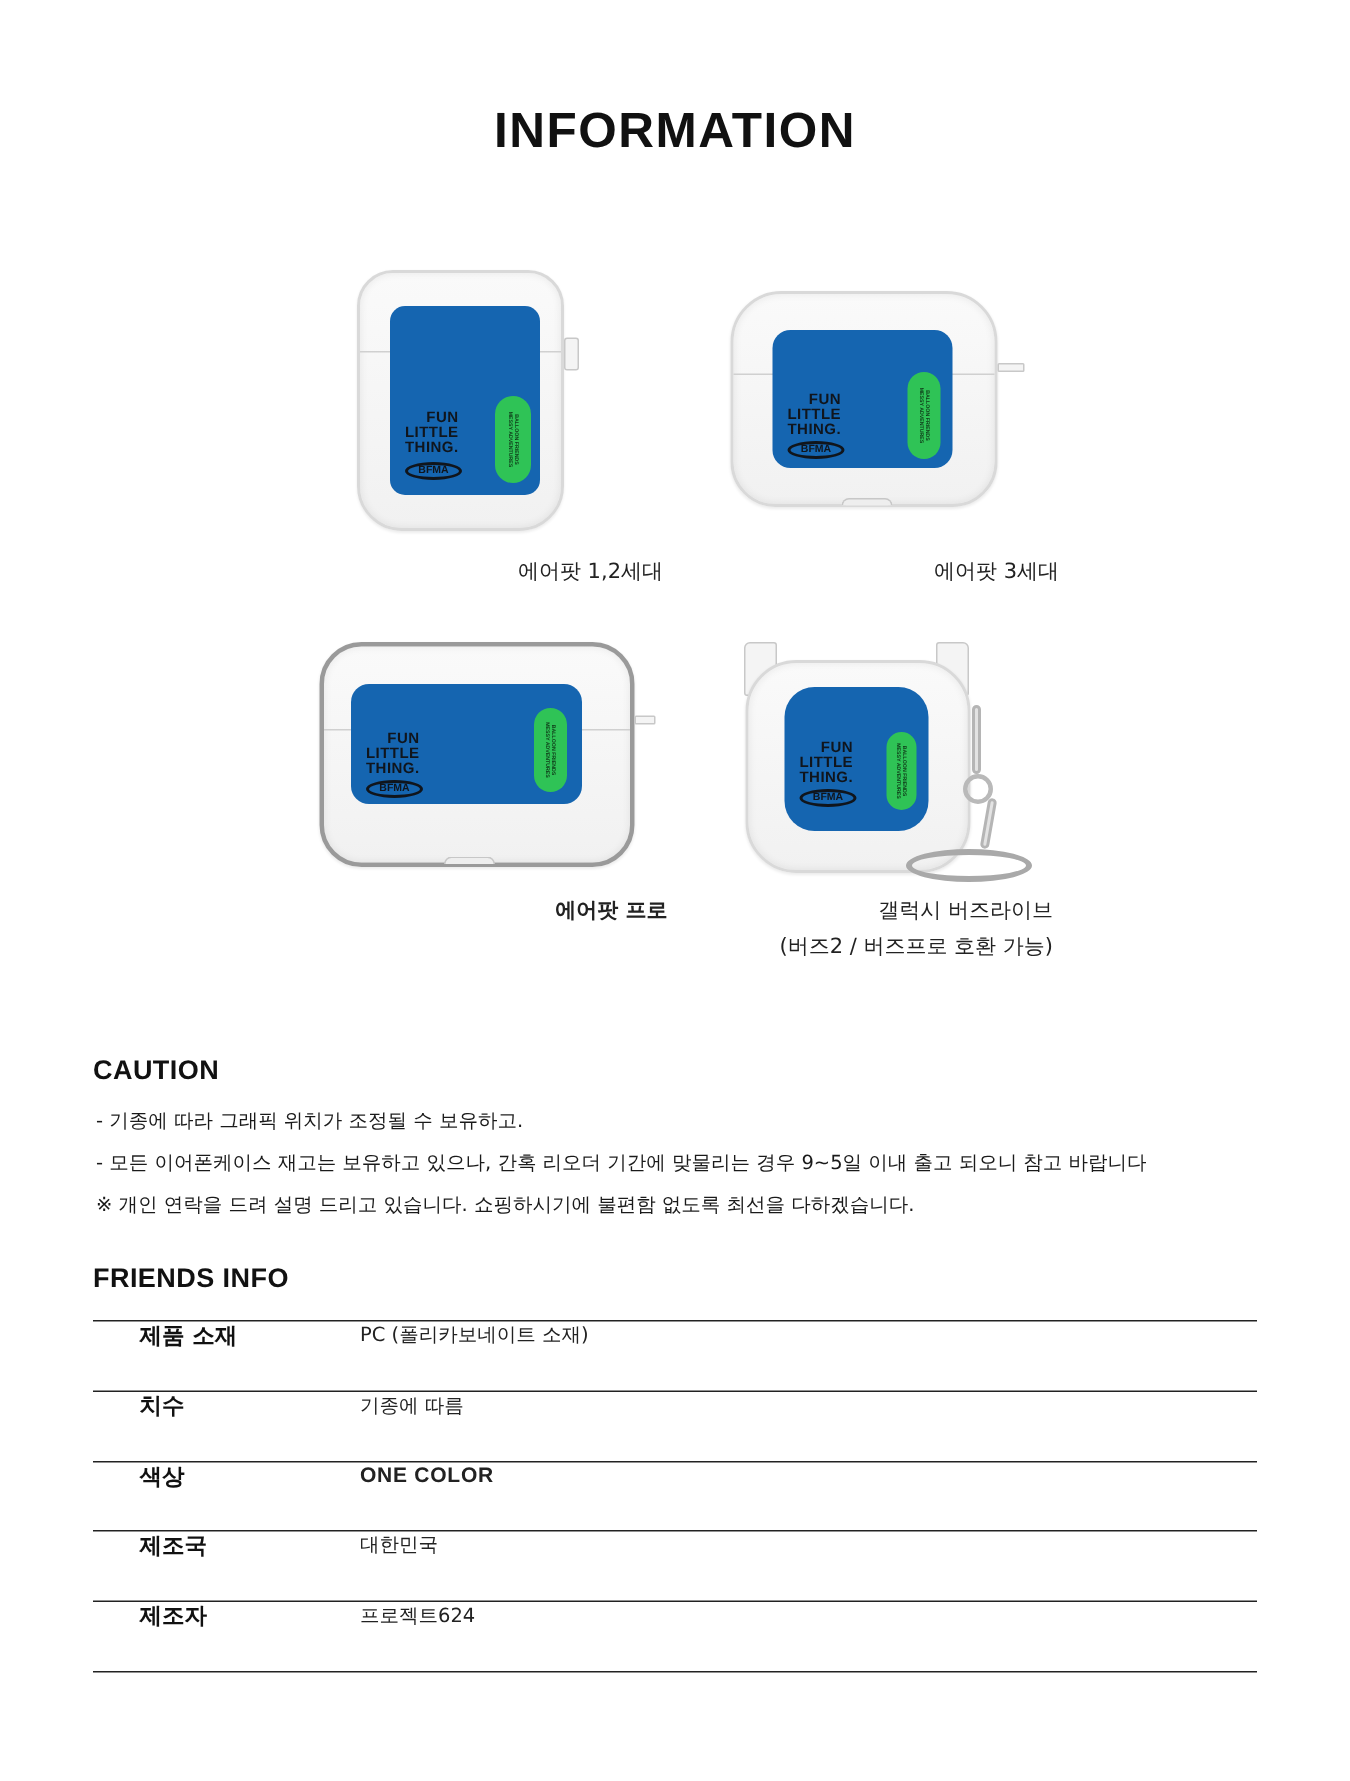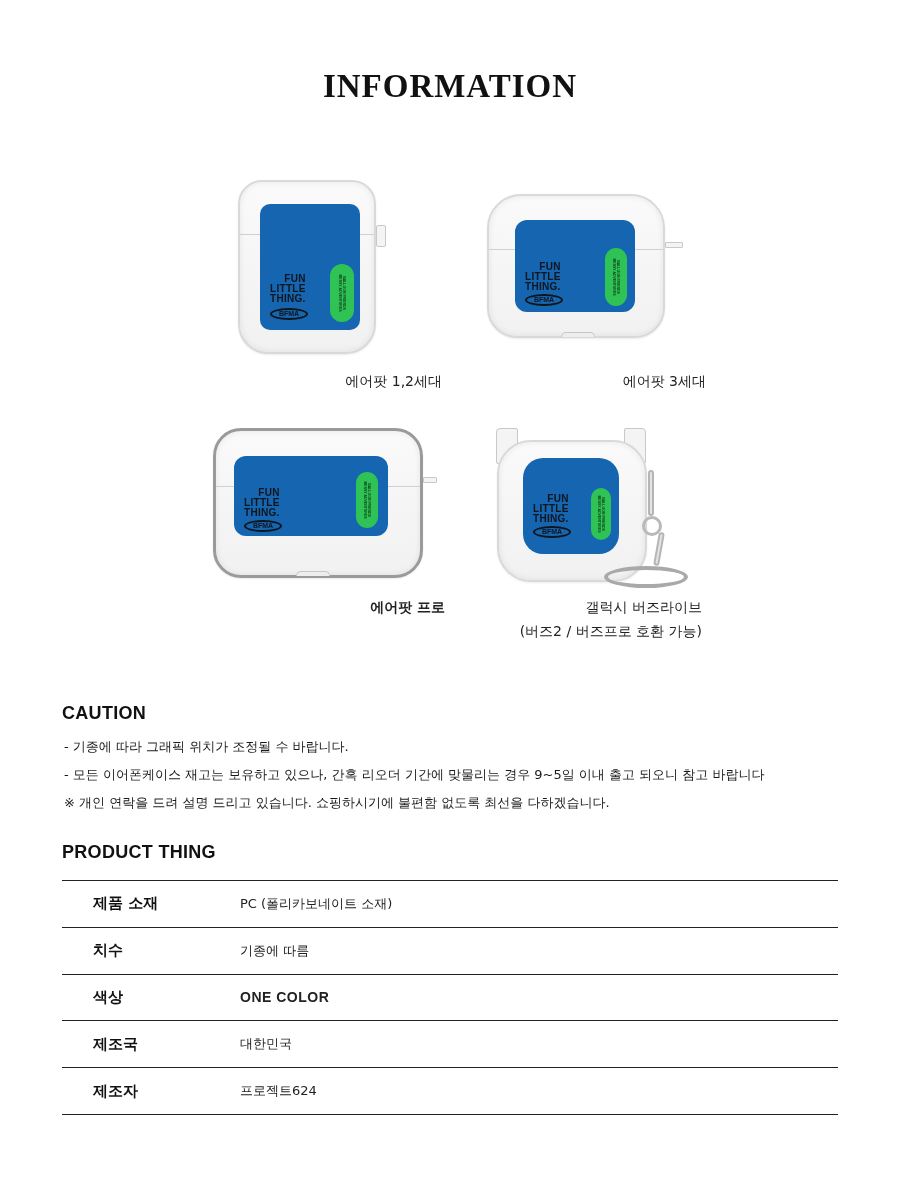--- a/index.html
+++ b/index.html
@@ -1,21 +1,21 @@
 <!DOCTYPE html>
 <html><head>
 <meta charset="utf-8">
 <style>
   * { box-sizing: border-box; margin: 0; padding: 0; }
   html, body { width: 900px; height: 1187px; background: #ffffff; overflow: hidden; }
   body { font-family: "DejaVu Sans", "Liberation Sans", sans-serif; color: #111; position: relative; }
 
   .title {
     position: absolute; top: 68px; left: 0; width: 900px; text-align: center;
-    font-family: Liberation Serif, serif; font-weight: bold; font-size: 33px; letter-spacing: 1px; color: #111;
+    font-family: Liberation Sans, sans-serif; font-weight: bold; font-size: 33px; letter-spacing: 1px; color: #111;
   }
 
   .product { position: absolute; }
   .caption {
     position: absolute; text-align: right; font-size: 14px; color: #222; line-height: 22px; width: 260px;
   }
 
   
   .case {
     position: absolute; background: linear-gradient(180deg, #fafafa 0%, #f1f1f1 100%);
@@ -50,21 +50,21 @@
 
   
   .h2 {
     position: absolute; left: 62px; font-family: "Liberation Sans", sans-serif; font-weight: bold; font-size: 18px; color: #111; letter-spacing: 0.3px;
   }
   .caution-line {
     position: absolute; left: 64px; font-size: 13px; color: #1a1a1a; white-space: nowrap;
   }
 
   .table { position: absolute; left: 62px; top: 880px; width: 776px; border-top: 1px solid #222; }
-  .row { position: relative; height: 46.8px; border-bottom: 1px solid #222; display: flex; align-items: center; }
+  .row { position: relative; height: 46.8px; border-bottom: 1px solid #222; display: flex; align-items: flex-start; }
   .th { width: 178px; padding-left: 31px; font-weight: bold; font-size: 15px; color: #111; }
   .td { font-size: 13px; color: #222; }
   .td.bold { font-family: "Liberation Sans", sans-serif; font-weight: bold; font-size: 14px; letter-spacing: 0.5px; }
 </style>
 </head>
 <body>
 
 <h1 class="title">INFORMATION</h1>
 
 <div class="product" style="left:0;top:0;">
@@ -145,25 +145,25 @@
 
   <div class="chain" style="left:648px;top:470px;height:46px;"></div>
   <div class="ring" style="left:642px;top:516px;width:20px;height:20px;"></div>
   <div class="chain" style="left:656px;top:532px;height:34px;transform:rotate(10deg);"></div>
   <div class="ring" style="left:604px;top:566px;width:84px;height:22px;border-width:4px;border-color:#a9a9a9;"></div>
   <div class="caption" style="left:442px;top:596px;">갤럭시 버즈라이브</div>
   <div class="caption" style="left:442px;top:620px;">(버즈2 / 버즈프로 호환 가능)</div>
 </div>
 
 <h2 class="h2" style="top:703px;">CAUTION</h2>
-<div class="caution-line" style="top:738px;">- 기종에 따라 그래픽 위치가 조정될 수 바랍니다.</div>
+<div class="caution-line" style="top:738px;">- 기종에 따라 그래픽 위치가 조정될 수 보유하고.</div>
 <div class="caution-line" style="top:766px;">- 모든 이어폰케이스 재고는 보유하고 있으나, 간혹 리오더 기간에 맞물리는 경우 9~5일 이내 출고 되오니 참고 바랍니다</div>
 <div class="caution-line" style="top:794px;">※ 개인 연락을 드려 설명 드리고 있습니다. 쇼핑하시기에 불편함 없도록 최선을 다하겠습니다.</div>
 
-<h2 class="h2" style="top:842px;">PRODUCT THING</h2>
+<h2 class="h2" style="top:842px;">FRIENDS INFO</h2>
 
 <div class="table">
   <div class="row">
     <div class="th">제품 소재</div>
     <div class="td">PC (폴리카보네이트 소재)</div>
   </div>
   <div class="row">
     <div class="th">치수</div>
     <div class="td">기종에 따름</div>
   </div>

